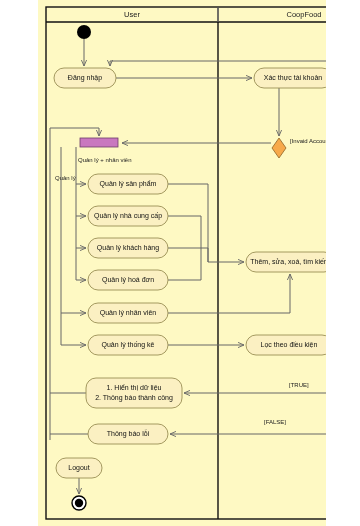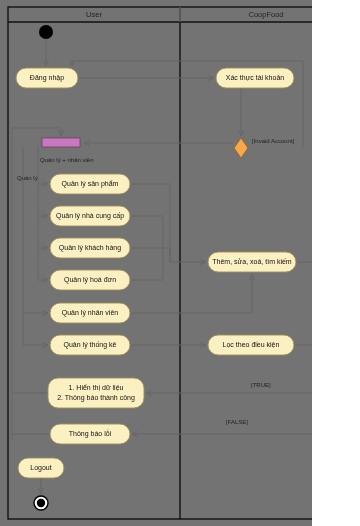--- a/index.html
+++ b/index.html
@@ -5,24 +5,25 @@
   html, body {
     margin: 0;
     padding: 0;
     background: #ffffff;
   }
   body {
     font-family: "Liberation Sans", sans-serif;
   }
   #canvas {
     position: relative;
-    width: 312px;
+    width: 288px;
     height: 526px;
-    background: #737373;
+    background: #fef9c3;
     overflow: hidden;
+    margin-left: 38px;
   }
   svg#diagram {
     position: absolute;
     left: 0;
     top: 0;
     width: 360px;
     height: 526px;
   }
   .lane-title {
     font-size: 7.5px;

